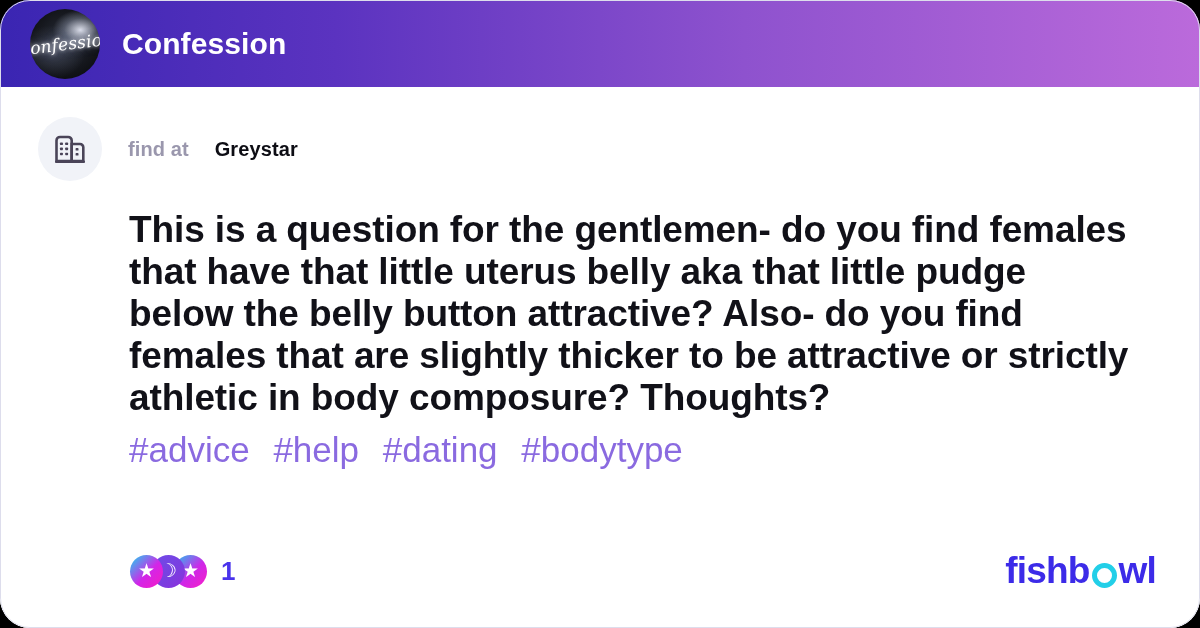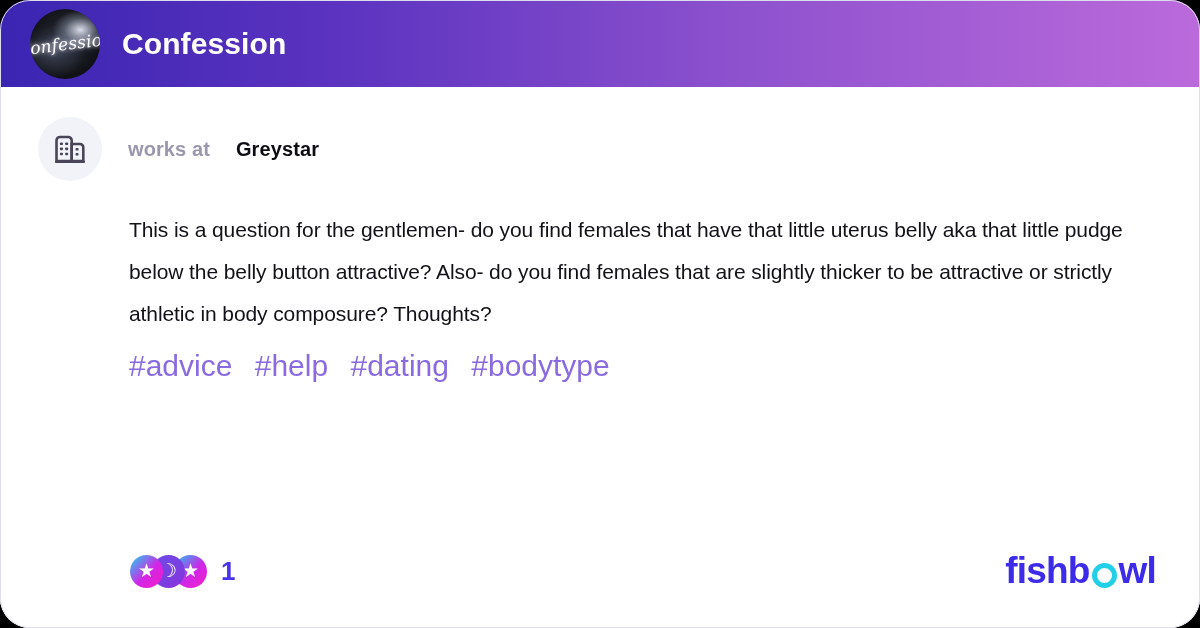--- a/index.html
+++ b/index.html
@@ -97,31 +97,31 @@
     font-size: 20px;
     display: flex;
     align-items: baseline;
   }
   #works-at { color: #9A97AD; font-weight: bold; letter-spacing: .1px; }
   #company-name { color: #0D0D14; font-weight: bold; margin-left: 26px; letter-spacing: .1px; }
 
   #post-text {
     margin: 28px 0 12px 129px;
     width: 1000px;
-    font-size: 21px;
+    font-size: 37px;
     line-height: 42px;
-    font-weight: normal;
+    font-weight: bold;
     color: #111118;
     letter-spacing: -0.1px;
   }
 
   #hashtags {
     margin: 2px 0 0 129px;
     width: 1000px;
-    font-size: 30px;
+    font-size: 35px;
     line-height: 38px;
     color: #8A6AE0;
     font-weight: normal;
   }
   #hashtags .tag { margin-right: 14px; display: inline-block; }
 
   
   #footer {
     position: absolute;
     left: 0;
@@ -221,21 +221,21 @@
           <rect x="8" y="16.6" width="2.9" height="2.6" rx="0.7" fill="#4A4458"></rect>
           <rect x="13.2" y="16.6" width="2.9" height="2.6" rx="0.7" fill="#4A4458"></rect>
           <rect x="8" y="21.7" width="2.9" height="2.6" rx="0.7" fill="#4A4458"></rect>
           <rect x="13.2" y="21.7" width="2.9" height="2.6" rx="0.7" fill="#4A4458"></rect>
 
           <rect x="23.6" y="17" width="2.9" height="2.6" rx="0.7" fill="#4A4458"></rect>
           <rect x="23.6" y="22" width="2.9" height="2.6" rx="0.7" fill="#4A4458"></rect>
         </svg>
       </div>
       <div id="byline-text">
-        <span id="works-at">works at</span>
+        <span id="works-at">find at</span>
         <span id="company-name">Greystar</span>
       </div>
     </div>
 
     <div id="post-text">This is a question for the gentlemen- do you find females that have that little uterus belly aka that little pudge below the belly button attractive? Also- do you find females that are slightly thicker to be attractive or strictly athletic in body composure? Thoughts?</div>
 
     <div id="hashtags">
       <span class="tag">#advice</span>
       <span class="tag">#help</span>
       <span class="tag">#dating</span>

